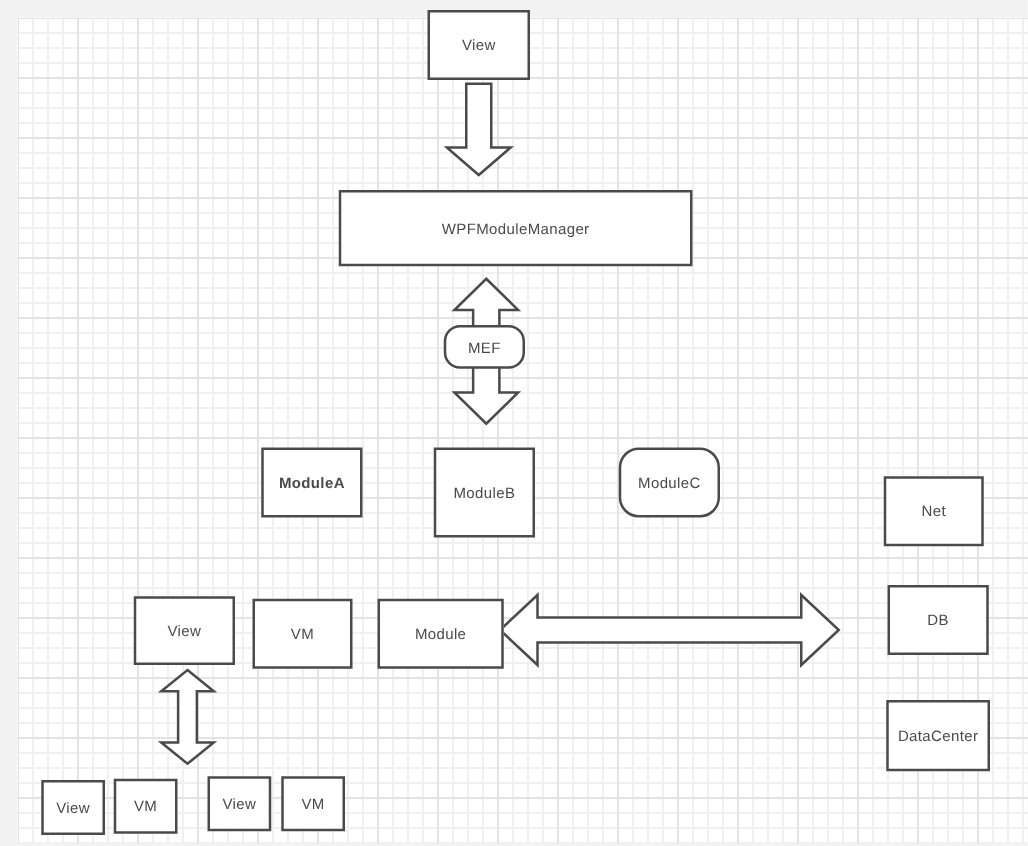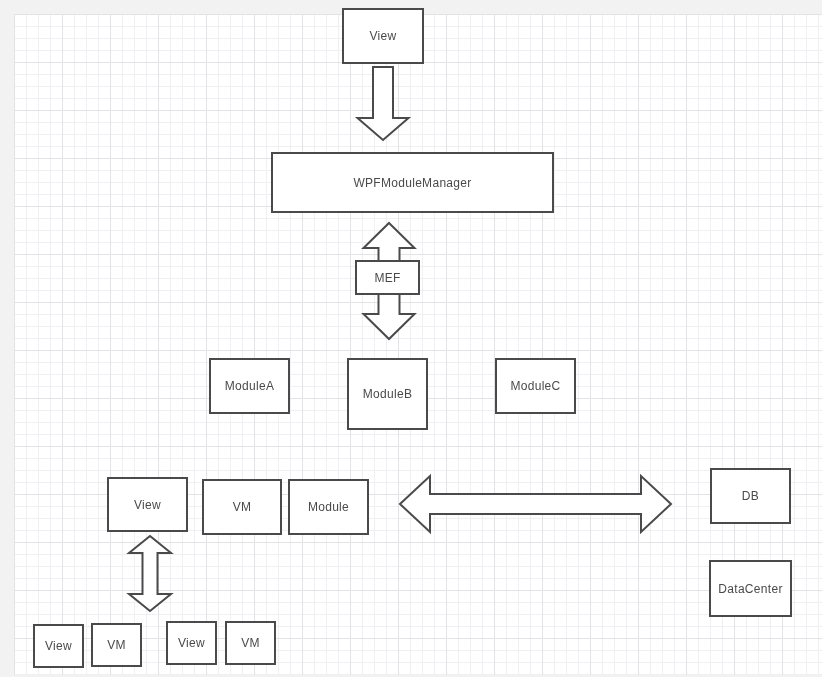--- a/index.html
+++ b/index.html
@@ -60,39 +60,42 @@
       <polygon points="400,504 430,476 430,494 641,494 641,476 671,504 641,532 641,514 430,514 430,532" fill="#ffffff" stroke="#4a4a4a" stroke-width="2"></polygon>
       <polygon points="150,536 171,553 157.5,553 157.5,594 171,594 150,611 129,594 142.5,594 142.5,553 129,553" fill="#ffffff" stroke="#4a4a4a" stroke-width="2"></polygon>
     </svg>
   <div class="node-layer" id="node-layer">
       <div class="node" style="left: 342px; top: 8px; width: 82px; height: 56px;">
     <span class="node-label">View</span>
   </div>
       <div class="node" style="left: 255px; top: 152px; width: 283px; height: 61px; margin-left: 16px;">
     <span class="node-label">WPFModuleManager</span>
   </div>
-      <div class="node" style="left: 355px; top: 260px; width: 65px; height: 35px;">
+      <div class="node" style="left: 355px; top: 260px; width: 65px; height: 35px; border-radius: 13px;">
     <span class="node-label">MEF</span>
   </div>
-      <div class="node" style="left: 209px; top: 358px; width: 81px; height: 56px;">
+      <div class="node" style="left: 209px; top: 358px; width: 81px; height: 56px; font-weight: bold;">
     <span class="node-label">ModuleA</span>
   </div>
       <div class="node" style="left: 347px; top: 358px; width: 81px; height: 72px;">
     <span class="node-label">ModuleB</span>
   </div>
-      <div class="node" style="left: 495px; top: 358px; width: 81px; height: 56px;">
+      <div class="node" style="left: 495px; top: 358px; width: 81px; height: 56px; border-radius: 16px;">
     <span class="node-label">ModuleC</span>
+  </div>
+      <div class="node" style="left: 707px; top: 381px; width: 80px; height: 56px;">
+    <span class="node-label">Net</span>
   </div>
       <div class="node" style="left: 107px; top: 477px; width: 81px; height: 55px;">
     <span class="node-label">View</span>
   </div>
       <div class="node" style="left: 202px; top: 479px; width: 80px; height: 56px;">
     <span class="node-label">VM</span>
   </div>
-      <div class="node" style="left: 288px; top: 479px; width: 81px; height: 56px;">
+      <div class="node" style="left: 302px; top: 479px; width: 101px; height: 56px;">
     <span class="node-label">Module</span>
   </div>
       <div class="node" style="left: 709px; top: 560px; width: 83px; height: 57px;">
     <span class="node-label">DataCenter</span>
   </div>
       <div class="node" style="left: 710px; top: 468px; width: 81px; height: 56px;">
     <span class="node-label">DB</span>
   </div>
       <div class="node" style="left: 33px; top: 624px; width: 51px; height: 44px;">
     <span class="node-label">View</span>

